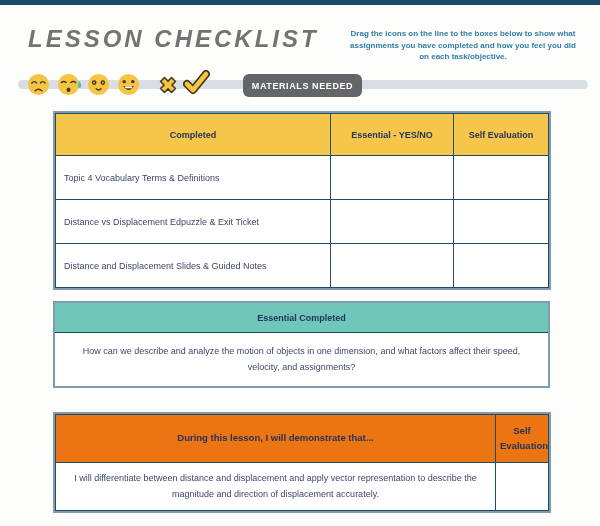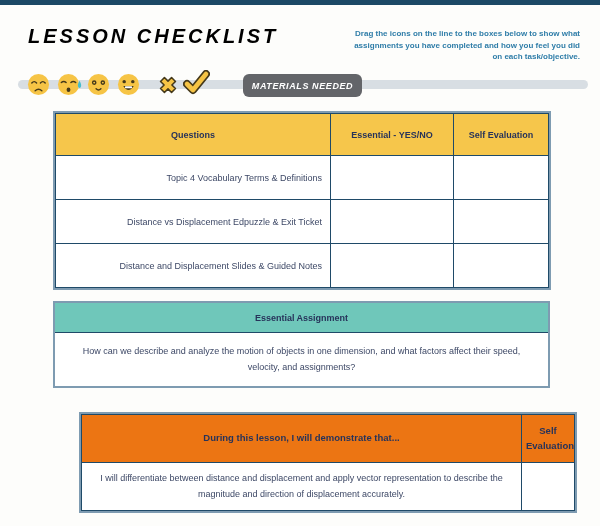--- a/index.html
+++ b/index.html
@@ -6,72 +6,72 @@
   html, body { background: #e9e9e9; }
   body { font-family: "Liberation Sans", sans-serif; }
   #frame {
     position: relative; width: 600px; height: 526px;
     background: #FDFDFB; overflow: hidden;
   }
   #topbar { position: absolute; left: 0; top: 0; width: 600px; height: 5px; background: #1C4966; }
 
   #page-title {
     position: absolute; left: 28px; top: 25px;
-    font-size: 20px; font-weight: bold; font-style: italic;
-    letter-spacing: 3px; color: #000000; white-space: nowrap;
+    font-size: 24px; font-weight: bold; font-style: italic;
+    letter-spacing: 3px; color: #737373; white-space: nowrap;
   }
   #instructions {
     position: absolute; top: 28px; right: 20px; width: 234px;
-    font-size: 8px; line-height: 1.45; text-align: right;
+    font-size: 8px; line-height: 1.45; text-align: center;
     color: #2F7DA8; font-weight: bold;
   }
 
   #tray-line {
     position: absolute; left: 18px; top: 80px; width: 570px; height: 9px;
     background: #D8DEE3; border-radius: 5px; z-index: 1;
   }
   .tray-icon { position: absolute; z-index: 2; }
   #materials-btn {
     position: absolute; left: 243px; top: 74px; width: 119px; height: 23px;
     background: #636569; border-radius: 6px; z-index: 3;
     display: flex; align-items: center; justify-content: center;
     color: #ffffff; font-size: 9px; font-weight: bold; letter-spacing: 0.6px;
-    border: none; cursor: pointer; font-style: italic;
+    border: none; cursor: pointer;
   }
 
   .tbl { border-collapse: collapse; table-layout: fixed; }
   .tbl td, .tbl th { border: 1.5px solid #1F4A68; overflow: hidden; }
   .tbl { box-shadow: 0 0 0 2px #7E9BB1; background: #ffffff; }
 
   #assignments-table { position: absolute; left: 55px; top: 113px; width: 493px; }
   #assignments-table th {
     background: #F6C64B; height: 42px; font-size: 9px; font-weight: bold; color: #27335A;
     text-align: center; vertical-align: middle; padding: 2px 6px;
   }
   #assignments-table td {
-    height: 44px; font-size: 9px; color: #3D4866; text-align: right;
+    height: 44px; font-size: 9px; color: #3D4866; text-align: left;
     vertical-align: middle; padding: 2px 8px; background: #ffffff;
   }
 
   #eq-wrap {
     position: absolute; left: 55px; top: 303px; width: 493px;
     box-shadow: 0 0 0 2px #7E9BB1; background: #ffffff;
   }
   #eq-header {
     height: 30px; background: #6FC7BA; border-bottom: 1.5px solid #1F4A68;
     display: flex; align-items: center; justify-content: center;
     font-size: 9px; font-weight: bold; color: #27335A;
   }
   #eq-body {
     height: 53px; display: flex; align-items: center; justify-content: center;
     font-size: 9px; color: #3D4866; text-align: center; line-height: 1.7;
     padding: 4px 26px;
   }
 
-  #objectives-table { position: absolute; left: 55px; top: 414px; width: 493px; margin-left: 26px; }
+  #objectives-table { position: absolute; left: 55px; top: 414px; width: 493px; }
   #objectives-table th {
     background: #EC7513; height: 48px; font-size: 9.5px; font-weight: bold; color: #27335A;
     text-align: center; vertical-align: middle; padding: 2px 4px; line-height: 1.5;
   }
   #objectives-table td {
     height: 48px; font-size: 9px; color: #3D4866; text-align: center;
     vertical-align: middle; padding: 8px 10px; background: #ffffff; line-height: 1.7;
   }
 </style>
 </head>
@@ -131,21 +131,21 @@
   </button>
 
   <table class="tbl" id="assignments-table">
     <colgroup>
         <col style="width:275px">
         <col style="width:123px">
         <col style="width:95px">
       </colgroup>
     <thead>
       <tr>
-        <th>Questions</th>
+        <th>Completed</th>
         <th>Essential - YES/NO</th>
         <th>Self Evaluation</th>
       </tr>
     </thead>
     <tbody>
       <tr>
         <td>Topic 4 Vocabulary Terms &amp; Definitions</td>
         <td></td>
         <td></td>
       </tr>
@@ -156,21 +156,21 @@
       </tr>
       <tr>
         <td>Distance and Displacement Slides &amp; Guided Notes</td>
         <td></td>
         <td></td>
       </tr>
     </tbody>
   </table>
 
   <div id="eq-wrap">
-    <div id="eq-header">Essential Assignment</div>
+    <div id="eq-header">Essential Completed</div>
     <div id="eq-body">How can we describe and analyze the motion of objects in one dimension, and what factors affect their speed, velocity, and assignments?</div>
   </div>
 
   <table class="tbl" id="objectives-table">
     <colgroup>
         <col style="width:440px">
         <col style="width:53px">
       </colgroup>
     <thead>
       <tr>

